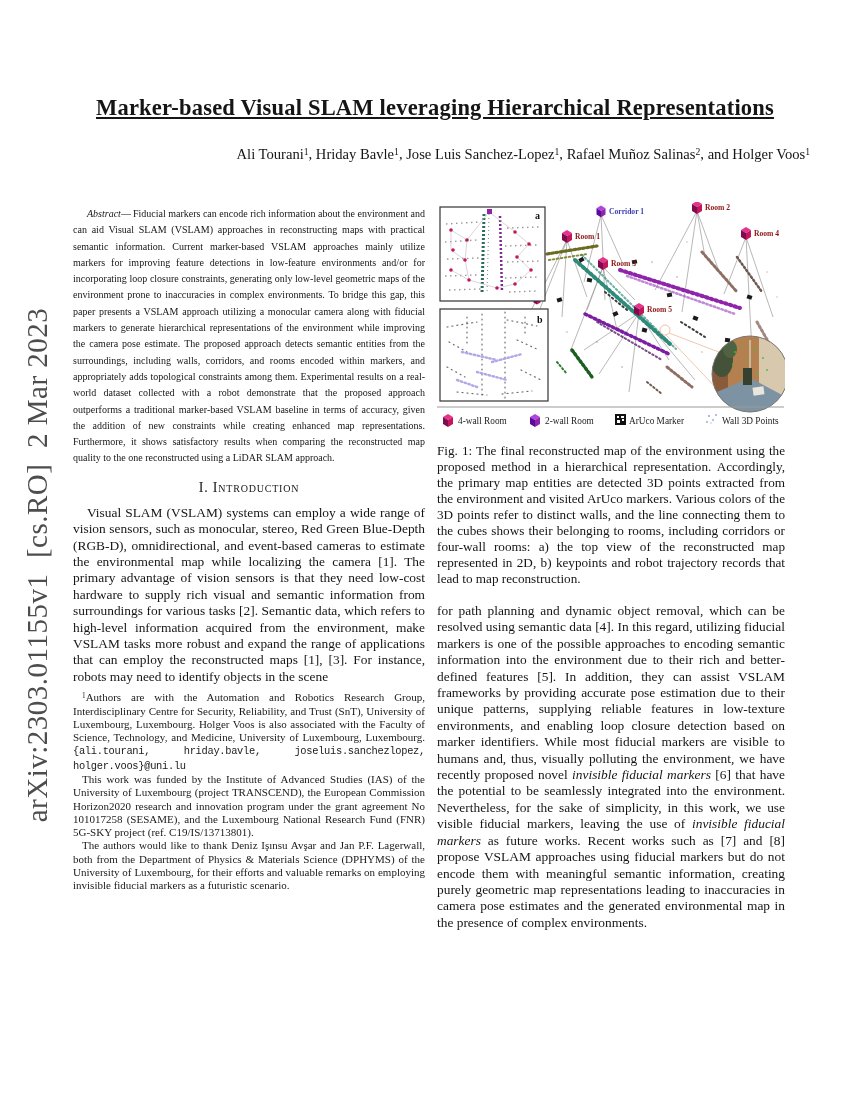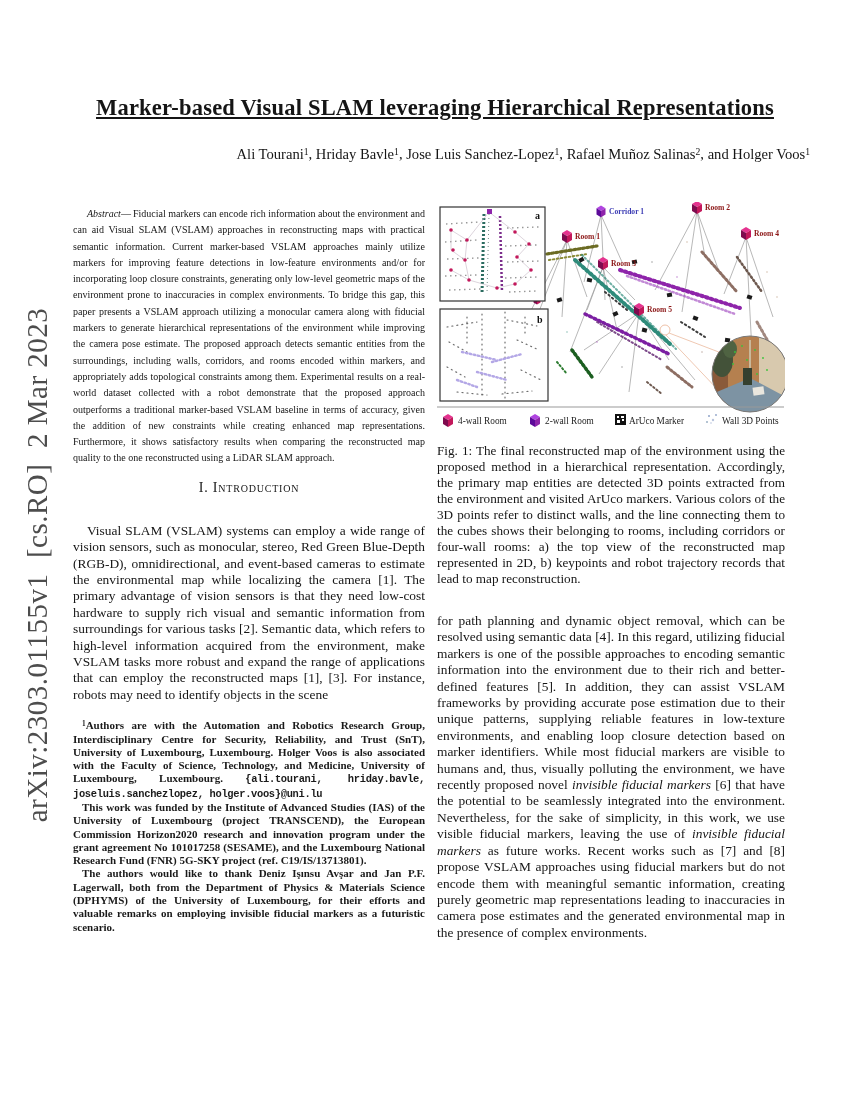--- a/index.html
+++ b/index.html
@@ -25,30 +25,30 @@
   }
   sup{font-size:66%;line-height:0;position:relative;top:-0.45em;vertical-align:baseline;}
   .col-left{position:absolute;left:73px;top:206px;width:352px;}
   .col-right{position:absolute;left:437px;top:202px;width:348px;}
   .abstract-par{
     font-weight:normal;font-size:10px;line-height:16.3px;text-align:justify;
     text-indent:14px;margin:0;
   }
   .section-heading{
     text-align:center;font-variant:small-caps;font-size:14px;font-weight:normal;
-    letter-spacing:0.8px;margin:13px 0 27px 0;
+    letter-spacing:0.8px;margin:13px 0 9px 0;
   }
   .body-par{font-size:13.4px;line-height:16.4px;text-align:justify;text-indent:14px;margin:0;}
   .no-indent{text-indent:0;}
-  .footnotes{margin-top:16px;font-size:11px;line-height:13.3px;text-align:justify;color:#1a1a1a;font-weight:bold;}
+  .footnotes{margin-top:6px;font-size:11px;line-height:13.3px;text-align:justify;color:#1a1a1a;}
   .footnote{margin:0;text-indent:9px;}
   .mono{font-family:"Liberation Mono", monospace;font-size:10.4px;letter-spacing:-0.3px;}
   .figure-wrap{width:348px;height:232px;position:relative;}
   .fig-caption{font-size:13.2px;line-height:16px;text-align:justify;margin:9px 0 0 0;}
-  .rc-par1{margin-top:26px;}
+  .rc-par1{margin-top:16px;}
   svg text.nodelab{font-weight:bold;font-size:7.6px;fill:#8b1515;}
   svg text.inslab{font-weight:bold;font-size:10px;fill:#111;}
   svg text.leglab{font-size:9.3px;fill:#222;}
 </style>
 </head>
 <body>
 
 <div class="arxiv-strip">
   <span>arXiv:2303.01155v1  [cs.RO]  2 Mar 2023</span>
 </div>

